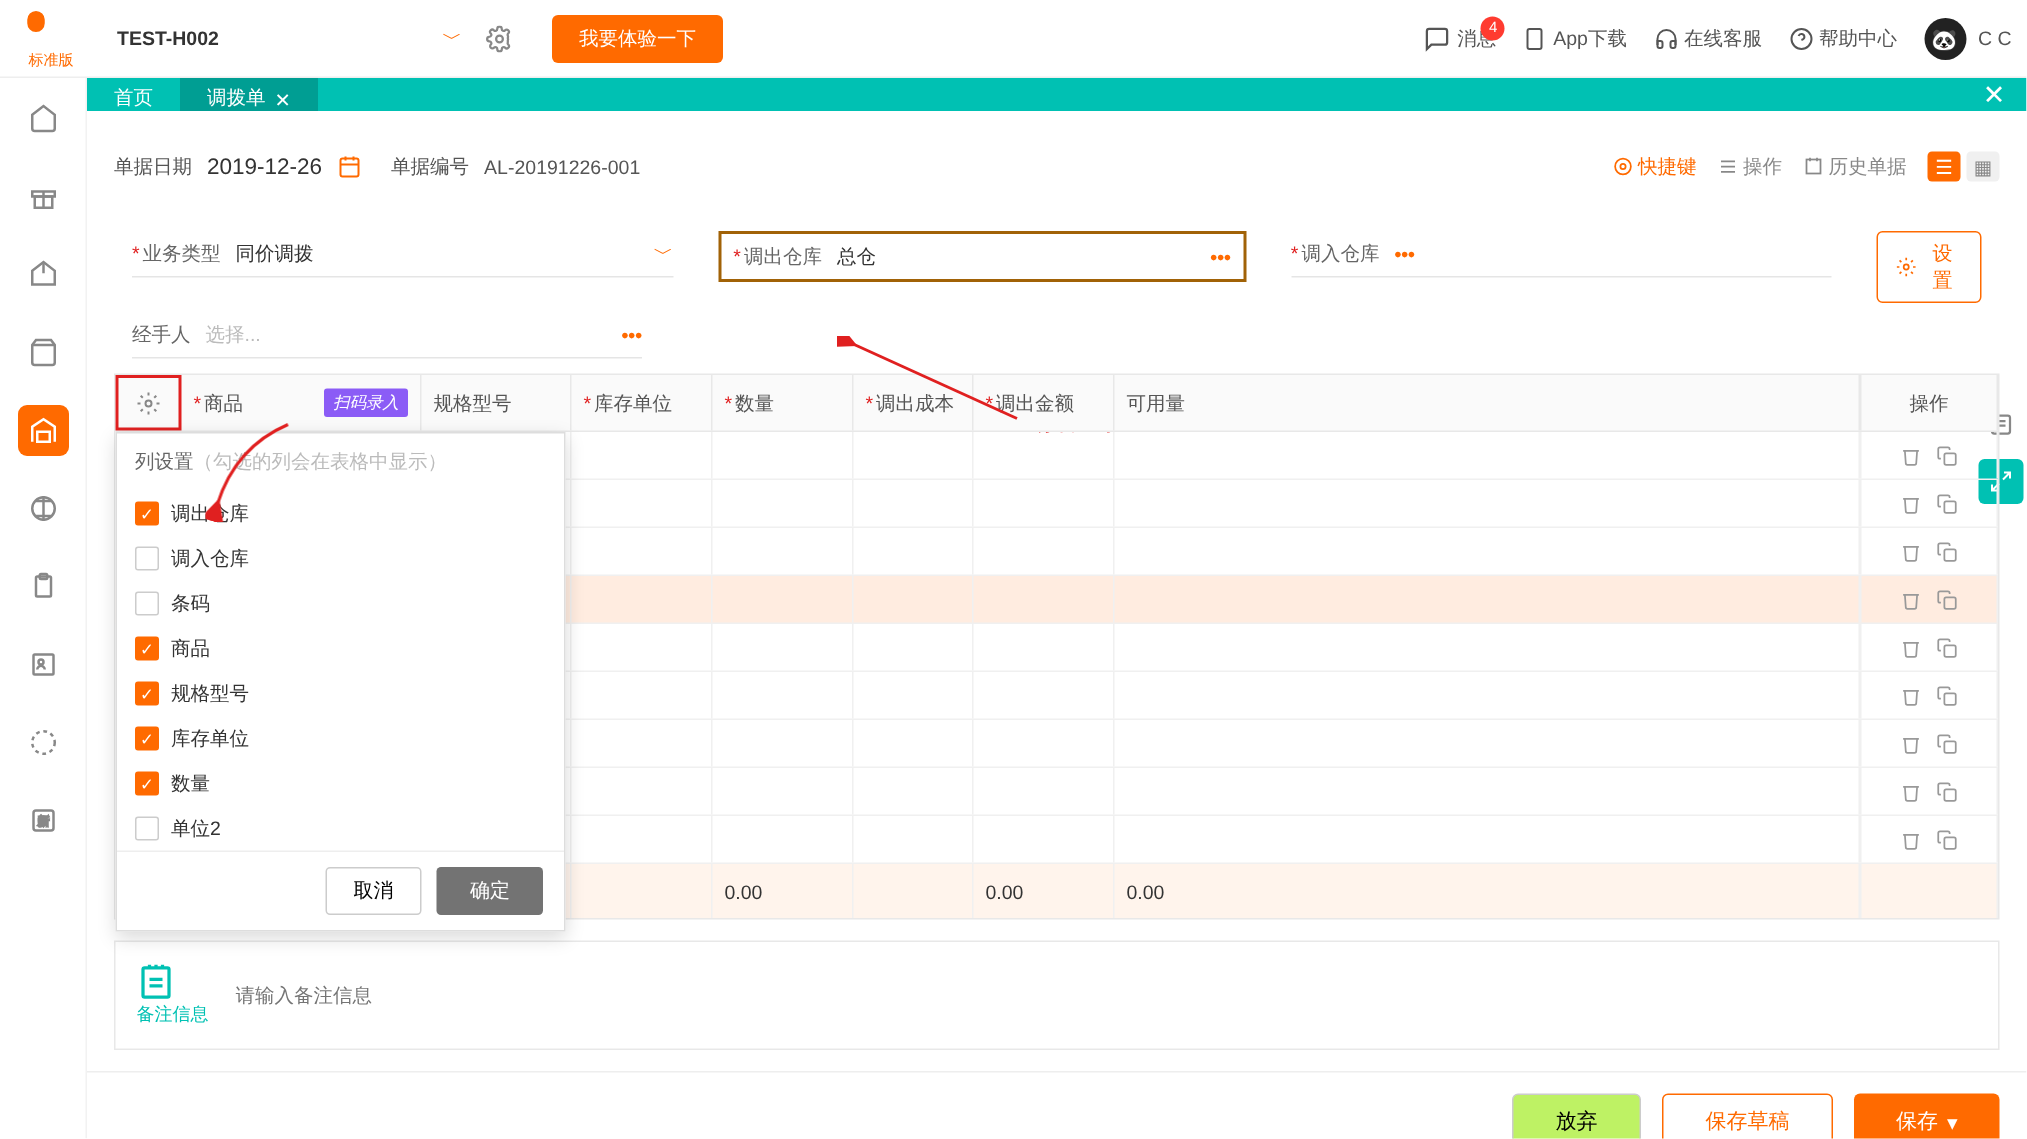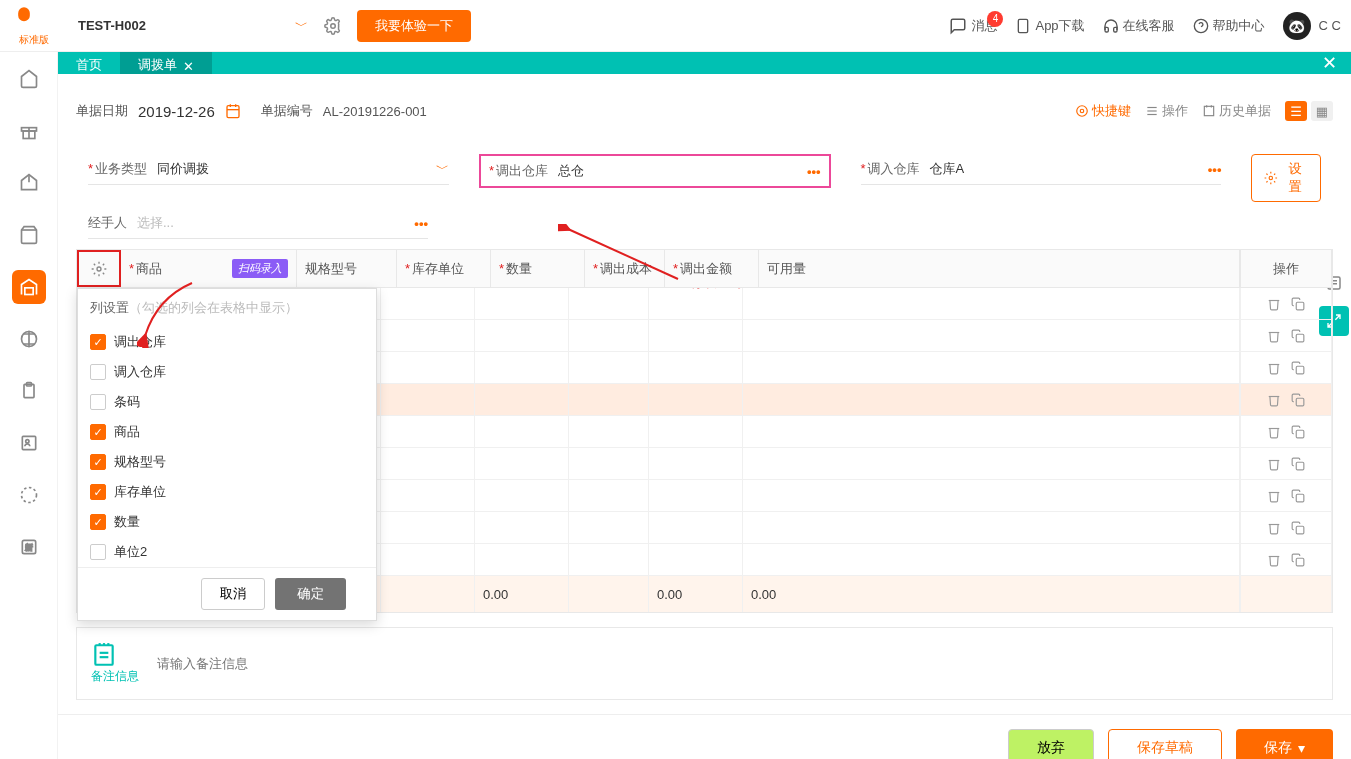--- a/index.html
+++ b/index.html
@@ -8,21 +8,21 @@
 
 
 .top-header { height: 52px; display: flex; align-items: center; padding: 0 10px; border-bottom: 1px solid #eee; }
 .logo-area { width: 48px; text-align: center; }
 .logo-svg { width: 28px; height: 28px; }
 .logo-label { font-size: 10px; color: #ff6a00; }
 .org-select { margin-left: 10px; width: 250px; height: 32px; display: flex; align-items: center; justify-content: space-between; padding: 0 10px; cursor: pointer; }
 .org-select .val { font-weight: bold; }
 .org-select .chev { color: #ff6a00; }
 .gear-small { margin-left: 6px; color: #888; cursor: pointer; }
-.btn-orange { background: #ff6a00; color: #fff; border: none; padding: 7px 18px; border-radius: 4px; margin-left: 15px; cursor: pointer; font-size: 13px; }
+.btn-orange { background: #ff6a00; color: #fff; border: none; padding: 7px 18px; border-radius: 4px; margin-left: 26px; cursor: pointer; font-size: 13px; }
 .header-right { margin-left: auto; display: flex; align-items: center; gap: 18px; color: #555; }
 .hdr-item { display: flex; align-items: center; gap: 4px; cursor: pointer; position: relative; }
 .badge-red { position: absolute; top: -6px; right: -6px; background: #ff3b30; color: #fff; border-radius: 50%; font-size: 10px; width: 16px; height: 16px; display: flex; align-items: center; justify-content: center; }
 .avatar { width: 28px; height: 28px; border-radius: 50%; background: #222; display: flex; align-items: center; justify-content: center; color: #fff; font-size: 14px; margin-right: 4px; }
 
 .body-wrap { display: flex; flex: 1; min-height: 0; }
 
 
 .sidebar { width: 58px; border-right: 1px solid #f2f2f2; display: flex; flex-direction: column; align-items: center; padding-top: 10px; gap: 18px; }
 .side-item { width: 34px; height: 34px; display: flex; align-items: center; justify-content: center; color: #888; cursor: pointer; border-radius: 6px; }
@@ -46,37 +46,37 @@
 .meta-link { display: flex; align-items: center; gap: 3px; cursor: pointer; }
 .meta-link.orange { color: #ff6a00; }
 .view-toggle { display: flex; gap: 4px; }
 .vt-btn { width: 22px; height: 20px; border-radius: 3px; display: flex; align-items: center; justify-content: center; cursor: pointer; }
 .vt-btn.on { background: #ff6a00; color: #fff; }
 .vt-btn.off { background: #f0f0f0; color: #888; }
 
 
 .form-row { padding: 6px 30px 0 30px; display: flex; gap: 30px; align-items: flex-start; position: relative; }
 .field { display: flex; align-items: center; gap: 10px; width: 370px; border-bottom: 1px solid #e5e5e5; padding: 6px 0; }
-.field.highlighted { border: 2px solid #ec4899; width: 360px; padding: 6px 8px; }
+.field.highlighted { border: 2px solid #a16207; width: 360px; padding: 6px 8px; }
 .field .label { color: #666; white-space: nowrap; }
 .field .req { color: #e02020; margin-right: 2px; }
 .field .val { flex: 1; color: #333; }
 .field .placeholder { color: #bbb; }
 .field .chev-d { color: #ff6a00; }
 .field .dots { color: #ff6a00; font-weight: bold; cursor: pointer; }
 .btn-outline-orange { border: 1px solid #ff6a00; color: #ff6a00; background: #fff; padding: 5px 12px; border-radius: 4px; cursor: pointer; display: flex; align-items: center; gap: 4px; margin-left: auto; }
 .anno-text { color: #e02020; font-size: 18px; }
 
 
 .table-wrap { margin: 10px 18px 0 18px; border: 1px solid #e8e8e8; position: relative; }
 .thead { display: flex; background: #fafafa; border-bottom: 1px solid #e8e8e8; height: 38px; align-items: stretch; }
 .th { border-right: 1px solid #e8e8e8; display: flex; align-items: center; padding: 0 8px; color: #555; font-size: 13px; }
 .th .req { color: #e02020; margin-right: 2px; }
 .th.cog { width: 44px; justify-content: center; cursor: pointer; border: 2px solid #e02020; }
-.th.c-prod { width: 176px; justify-content: space-between; }
+.th.c-prod { width: 160px; justify-content: space-between; }
 .th.c-spec { width: 100px; }
 .th.c-unit { width: 94px; }
 .th.c-qty { width: 94px; }
 .th.c-cost { width: 80px; }
 .th.c-amt { width: 94px; }
 .th.c-avail { flex: 1; }
 .th.c-ops { width: 92px; justify-content: center; border-left: 1px solid #e8e8e8; }
 .scan-tag { background: #8b5cf6; color: #fff; font-size: 11px; padding: 2px 6px; border-radius: 2px; font-style: italic; }
 
 .tbody { }
@@ -97,21 +97,21 @@
 .tfoot { display: flex; height: 36px; background: #fff4ec; }
 
 
 .popover { position: absolute; top: 38px; left: 0; width: 300px; background: #fff; border: 1px solid #ddd; box-shadow: 0 4px 12px rgba(0,0,0,.15); z-index: 20; }
 .pop-hdr { padding: 10px 12px; color: #666; font-size: 13px; }
 .pop-hdr .hint { color: #bbb; }
 .pop-list { max-height: 240px; overflow-y: auto; padding: 0 12px 8px 12px; }
 .pop-item { display: flex; align-items: center; gap: 8px; padding: 6px 0; }
 .chk { width: 16px; height: 16px; border: 1px solid #ccc; border-radius: 2px; display: flex; align-items: center; justify-content: center; cursor: pointer; }
 .chk.on { background: #ff6a00; border-color: #ff6a00; color: #fff; font-size: 11px; }
-.pop-foot { display: flex; justify-content: flex-end; gap: 10px; padding: 10px 30px; border-top: 1px solid #eee; }
+.pop-foot { display: flex; justify-content: flex-end; gap: 10px; padding: 10px 14px; border-top: 1px solid #eee; }
 .btn-plain { border: 1px solid #ccc; background: #fff; padding: 6px 18px; border-radius: 3px; cursor: pointer; }
 .btn-or { border: none; background: #737373; color: #fff; padding: 6px 22px; border-radius: 3px; cursor: pointer; }
 
 
 .red-arrow { position: absolute; z-index: 25; pointer-events: none; }
 
 
 .remarks { margin: 14px 18px; border: 1px solid #e8e8e8; display: flex; align-items: center; padding: 14px; gap: 18px; }
 .remarks-icon { text-align: center; color: #00c1b3; font-size: 12px; }
 .remarks input { border: none; flex: 1; font-size: 13px; outline: none; }
@@ -334,21 +334,20 @@
           <span class="val">同价调拨</span>
           <span class="chev-d">﹀</span>
         </div>
         <div class="field highlighted">
           <span class="label"><span class="req">*</span><span>调出仓库</span></span>
           <span class="val">总仓</span>
           <span class="dots">•••</span>
         </div>
         <div class="field">
           <span class="label"><span class="req">*</span><span>调入仓库</span></span>
-          <span class="val">仓库A</span>
           <span class="dots">•••</span>
         </div>
         <button class="btn-outline-orange">
           <svg width="14" height="14" viewBox="0 0 24 24" fill="none" stroke="currentColor" stroke-width="2">
               <circle cx="12" cy="12" r="3"></circle>
               <path d="M12 1v3M12 20v3M4.2 4.2l2.1 2.1M17.7 17.7l2.1 2.1M1 12h3M20 12h3M4.2 19.8l2.1-2.1M17.7 6.3l2.1-2.1"></path>
             </svg>
           <span>设置</span>
         </button>
       </div>

